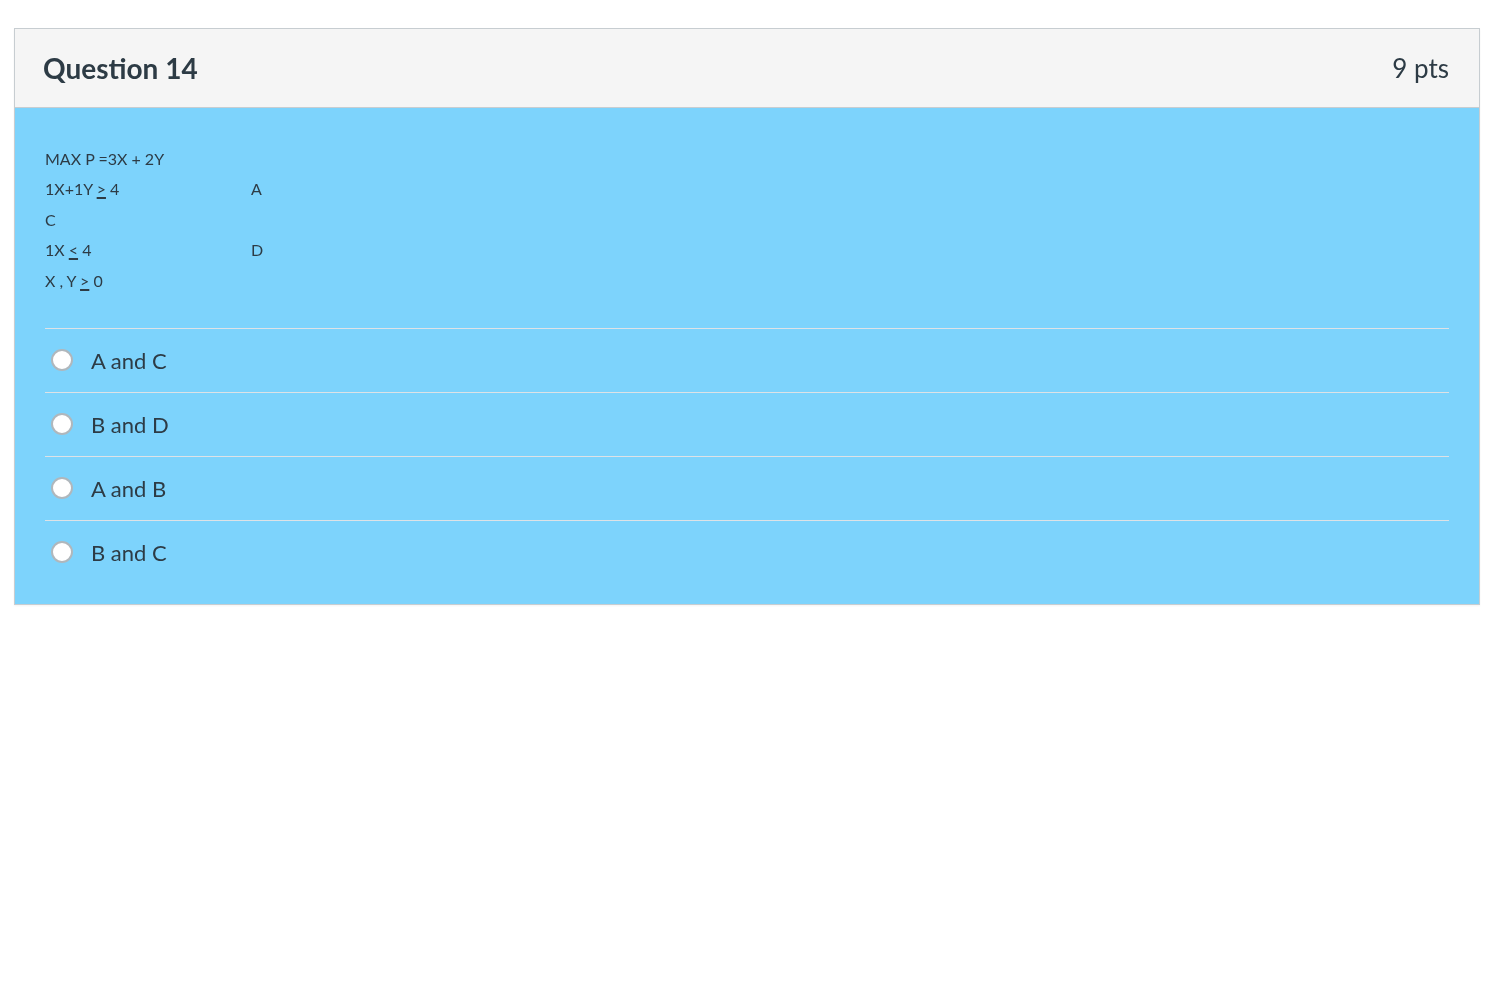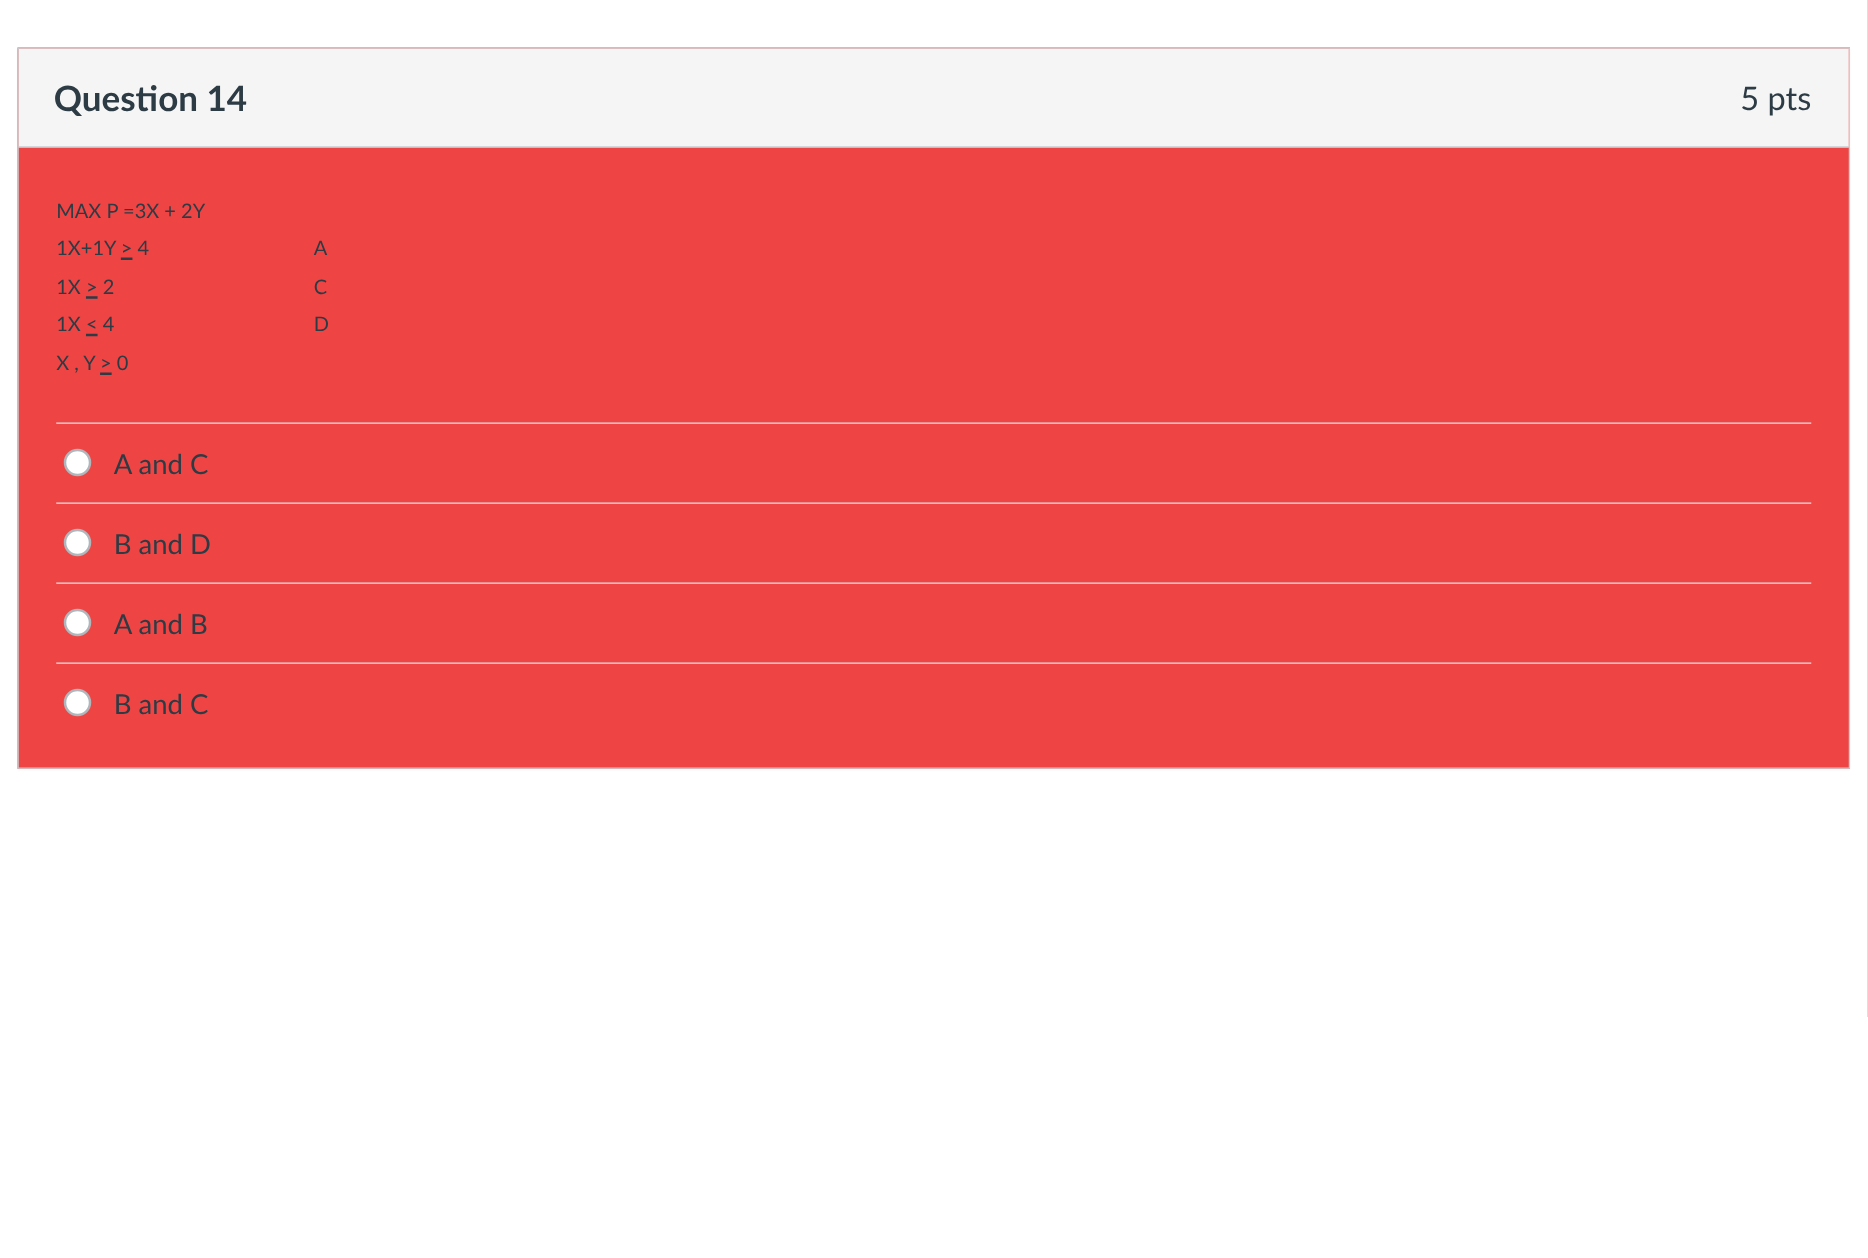--- a/index.html
+++ b/index.html
@@ -5,23 +5,23 @@
   html, body {
     margin: 0;
     padding: 0;
     width: 1494px;
     height: 1006px;
     font-family: "Lato", "Helvetica Neue", Helvetica, Arial, sans-serif;
     background: #ffffff;
     color: #2d3b45;
   }
   .question-card {
-    margin: 38px 14px 14px 14px;
+    margin: 28px 14px 14px 14px;
     border: 1px solid #c7cdd1;
-    background: #ef4444;
+    background: #7dd3fc;
     box-shadow: 0 1px 2px rgba(0,0,0,0.05);
   }
   .question-header {
     display: flex;
     justify-content: space-between;
     align-items: center;
     background: #f5f5f5;
     border-bottom: 1px solid #c7cdd1;
     padding: 22px 30px 22px 28px;
   }
@@ -98,35 +98,34 @@
     font-size: 22px;
     color: #2d3b45;
   }
 </style>
 </head>
 <body>
 
 <div class="question-card">
   <div class="question-header">
     <div class="question-title">Question 14</div>
-    <div class="question-points">5 pts</div>
+    <div class="question-points">9 pts</div>
   </div>
   <div class="question-body">
 
     <div class="lp-formulation">
       <div class="lp-obj">MAX P =3X + 2Y</div>
 
       <div class="lp-row">
         <span class="lp-left"><span>1X+1Y </span><span class="underline-op">&gt;</span><span> 4</span></span>
         <span class="lp-right">A</span>
       </div>
 
 
       <div class="lp-row">
-        <span class="lp-left"><span>1X </span><span class="underline-op">&gt;</span><span> 2</span></span>
         <span class="lp-right">C</span>
       </div>
 
       <div class="lp-row">
         <span class="lp-left"><span>1X </span><span class="underline-op">&lt;</span><span> 4</span></span>
         <span class="lp-right">D</span>
       </div>
 
       <div class="lp-row">
         <span class="lp-left"><span>X , Y </span><span class="underline-op">&gt;</span><span> 0</span></span>

